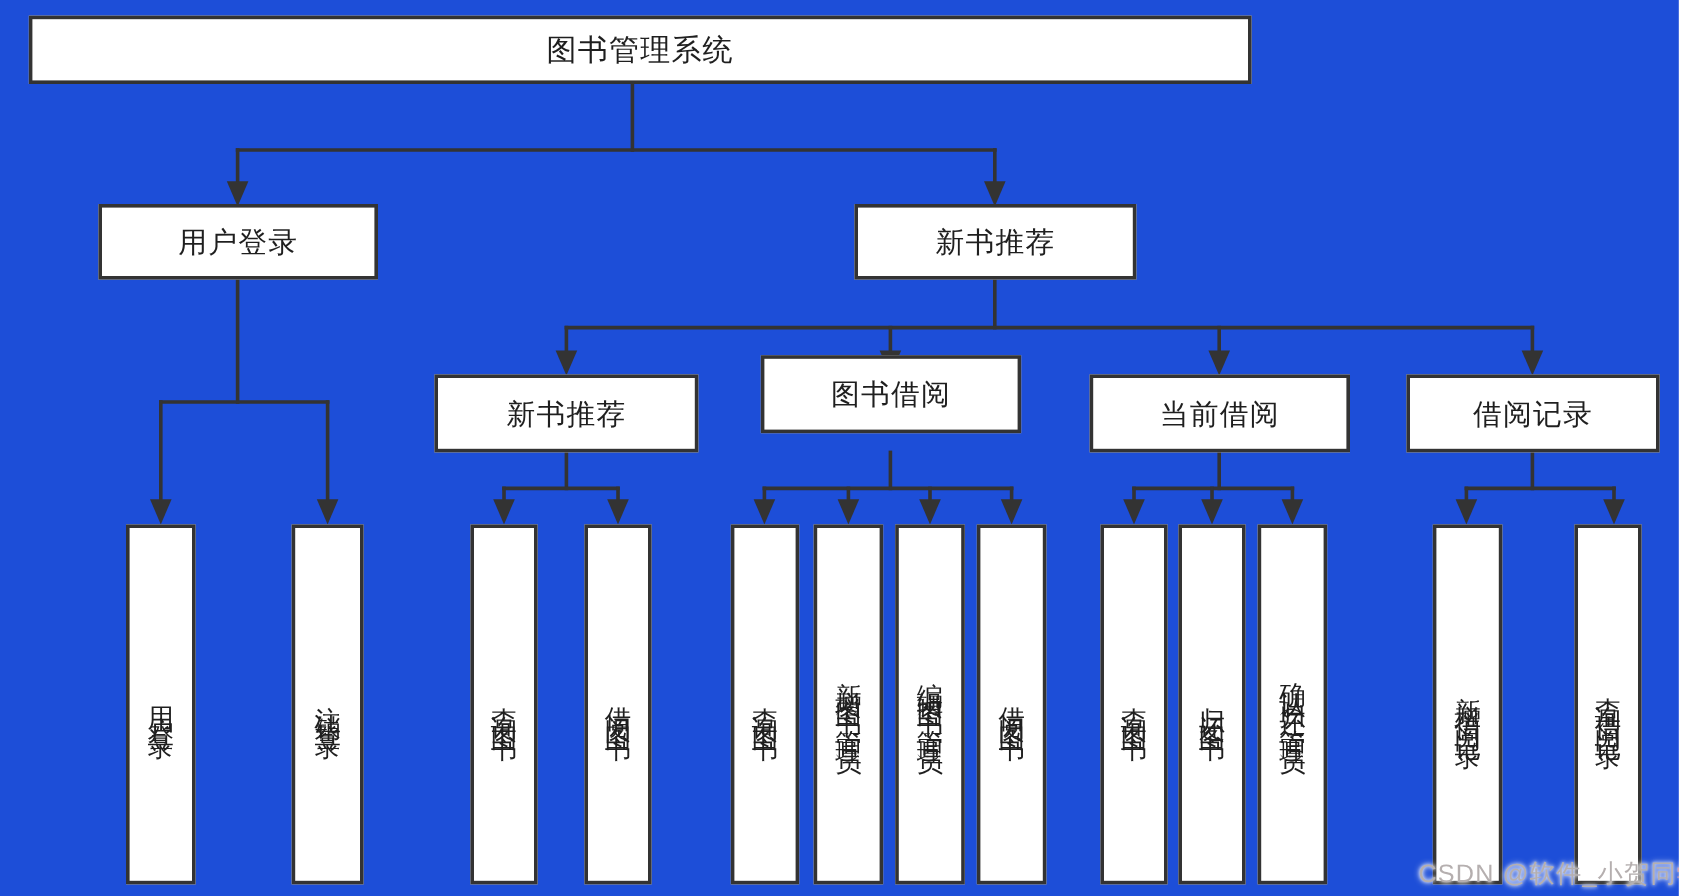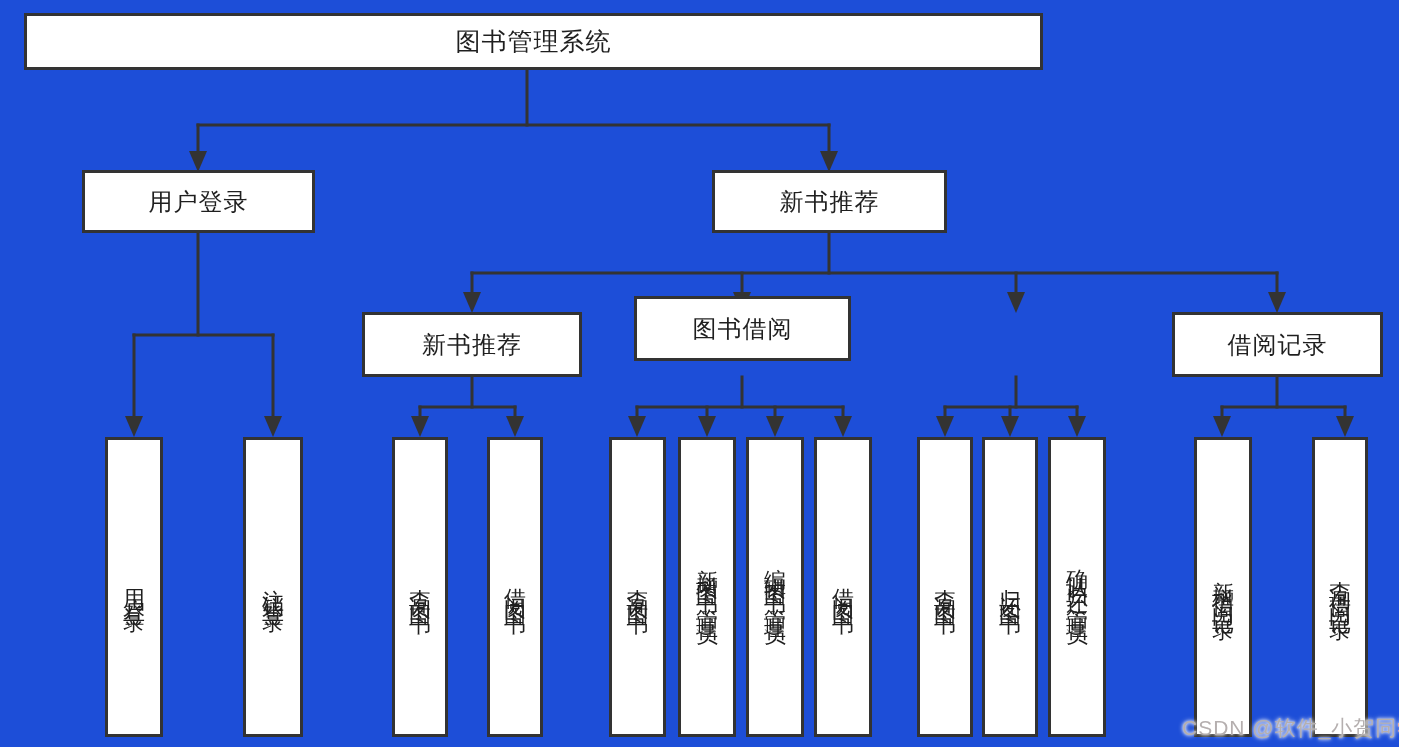--- a/index.html
+++ b/index.html
@@ -102,20 +102,23 @@
   <div class="node" style="left:712px;top:170px;width:235px;height:63px;">
     <span class="hlabel">新书推荐</span>
   </div>
 
   <div class="node" style="left:362px;top:312px;width:220px;height:65px;">
     <span class="hlabel">新书推荐</span>
   </div>
   <div class="node" style="left:634px;top:296px;width:217px;height:65px;">
     <span class="hlabel">图书借阅</span>
   </div>
+  <div class="node" style="left:908px;top:312px;width:217px;height:65px;">
+    <span class="hlabel">当前借阅</span>
+  </div>
   <div class="node" style="left:1172px;top:312px;width:211px;height:65px;">
     <span class="hlabel">借阅记录</span>
   </div>
 
   <div class="node" style="left:105px;top:437px;width:58px;height:300px;">
     <span class="vlabel">用户登录</span>
   </div>
   <div class="node" style="left:243px;top:437px;width:60px;height:300px;">
     <span class="vlabel">注销登录</span>
   </div>

